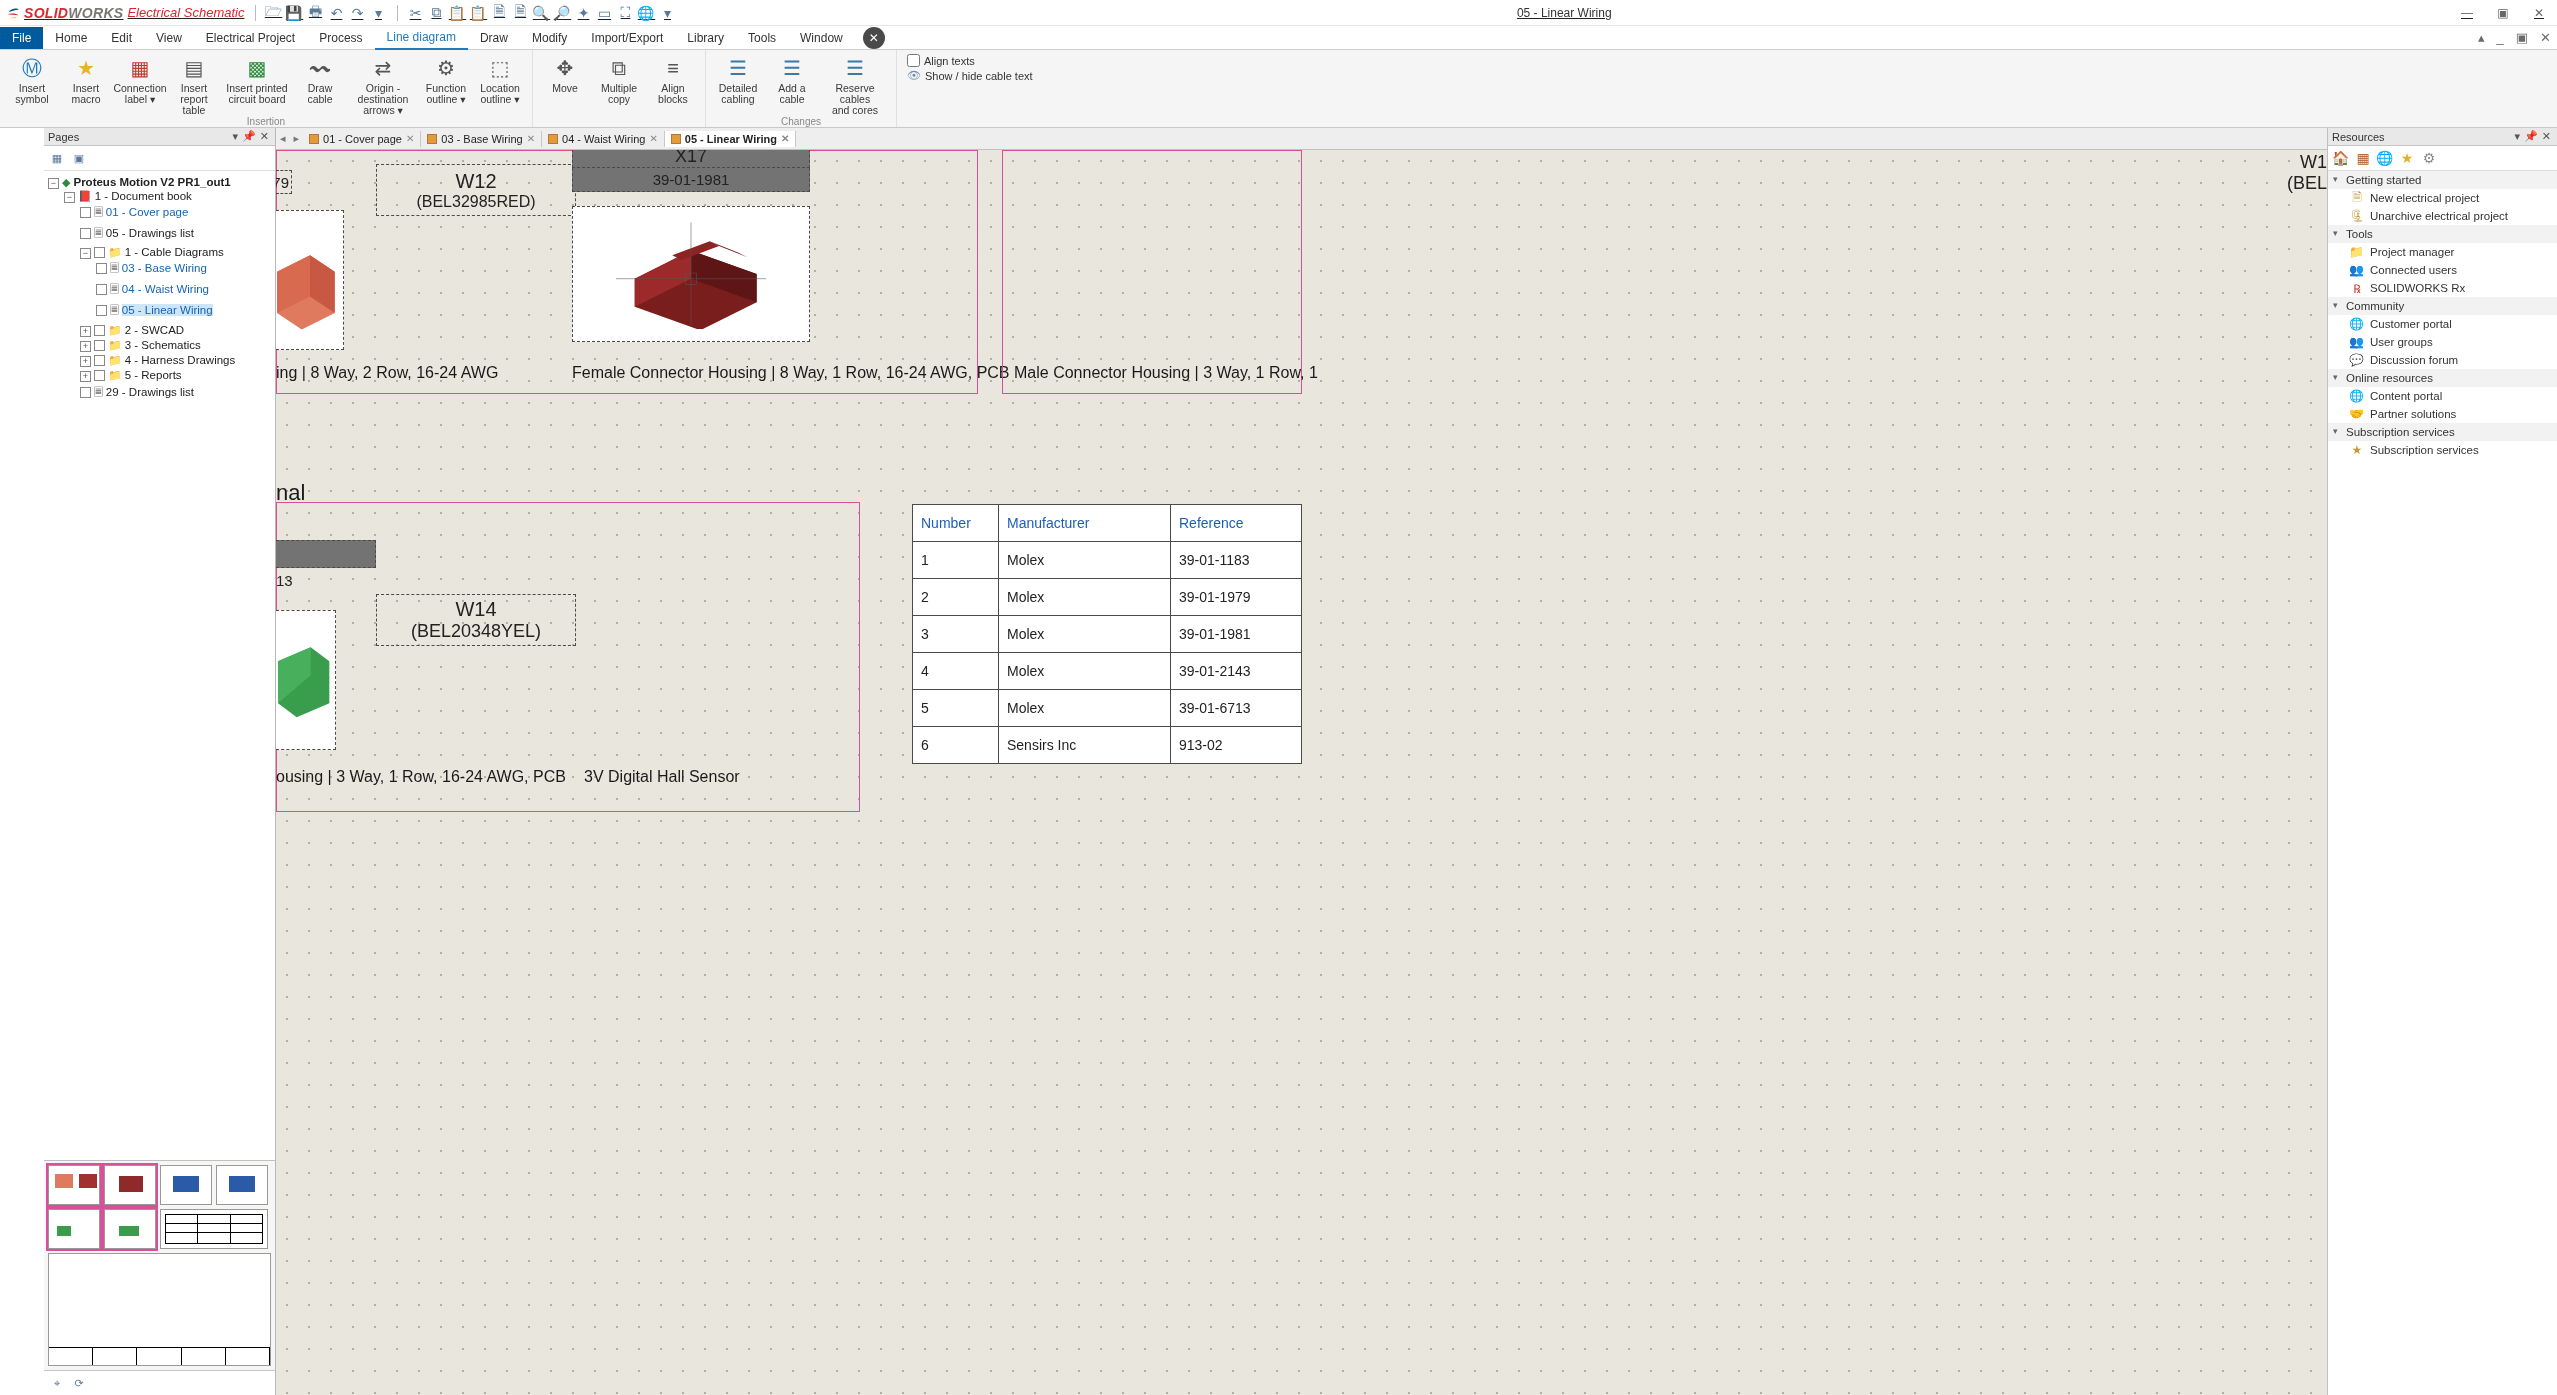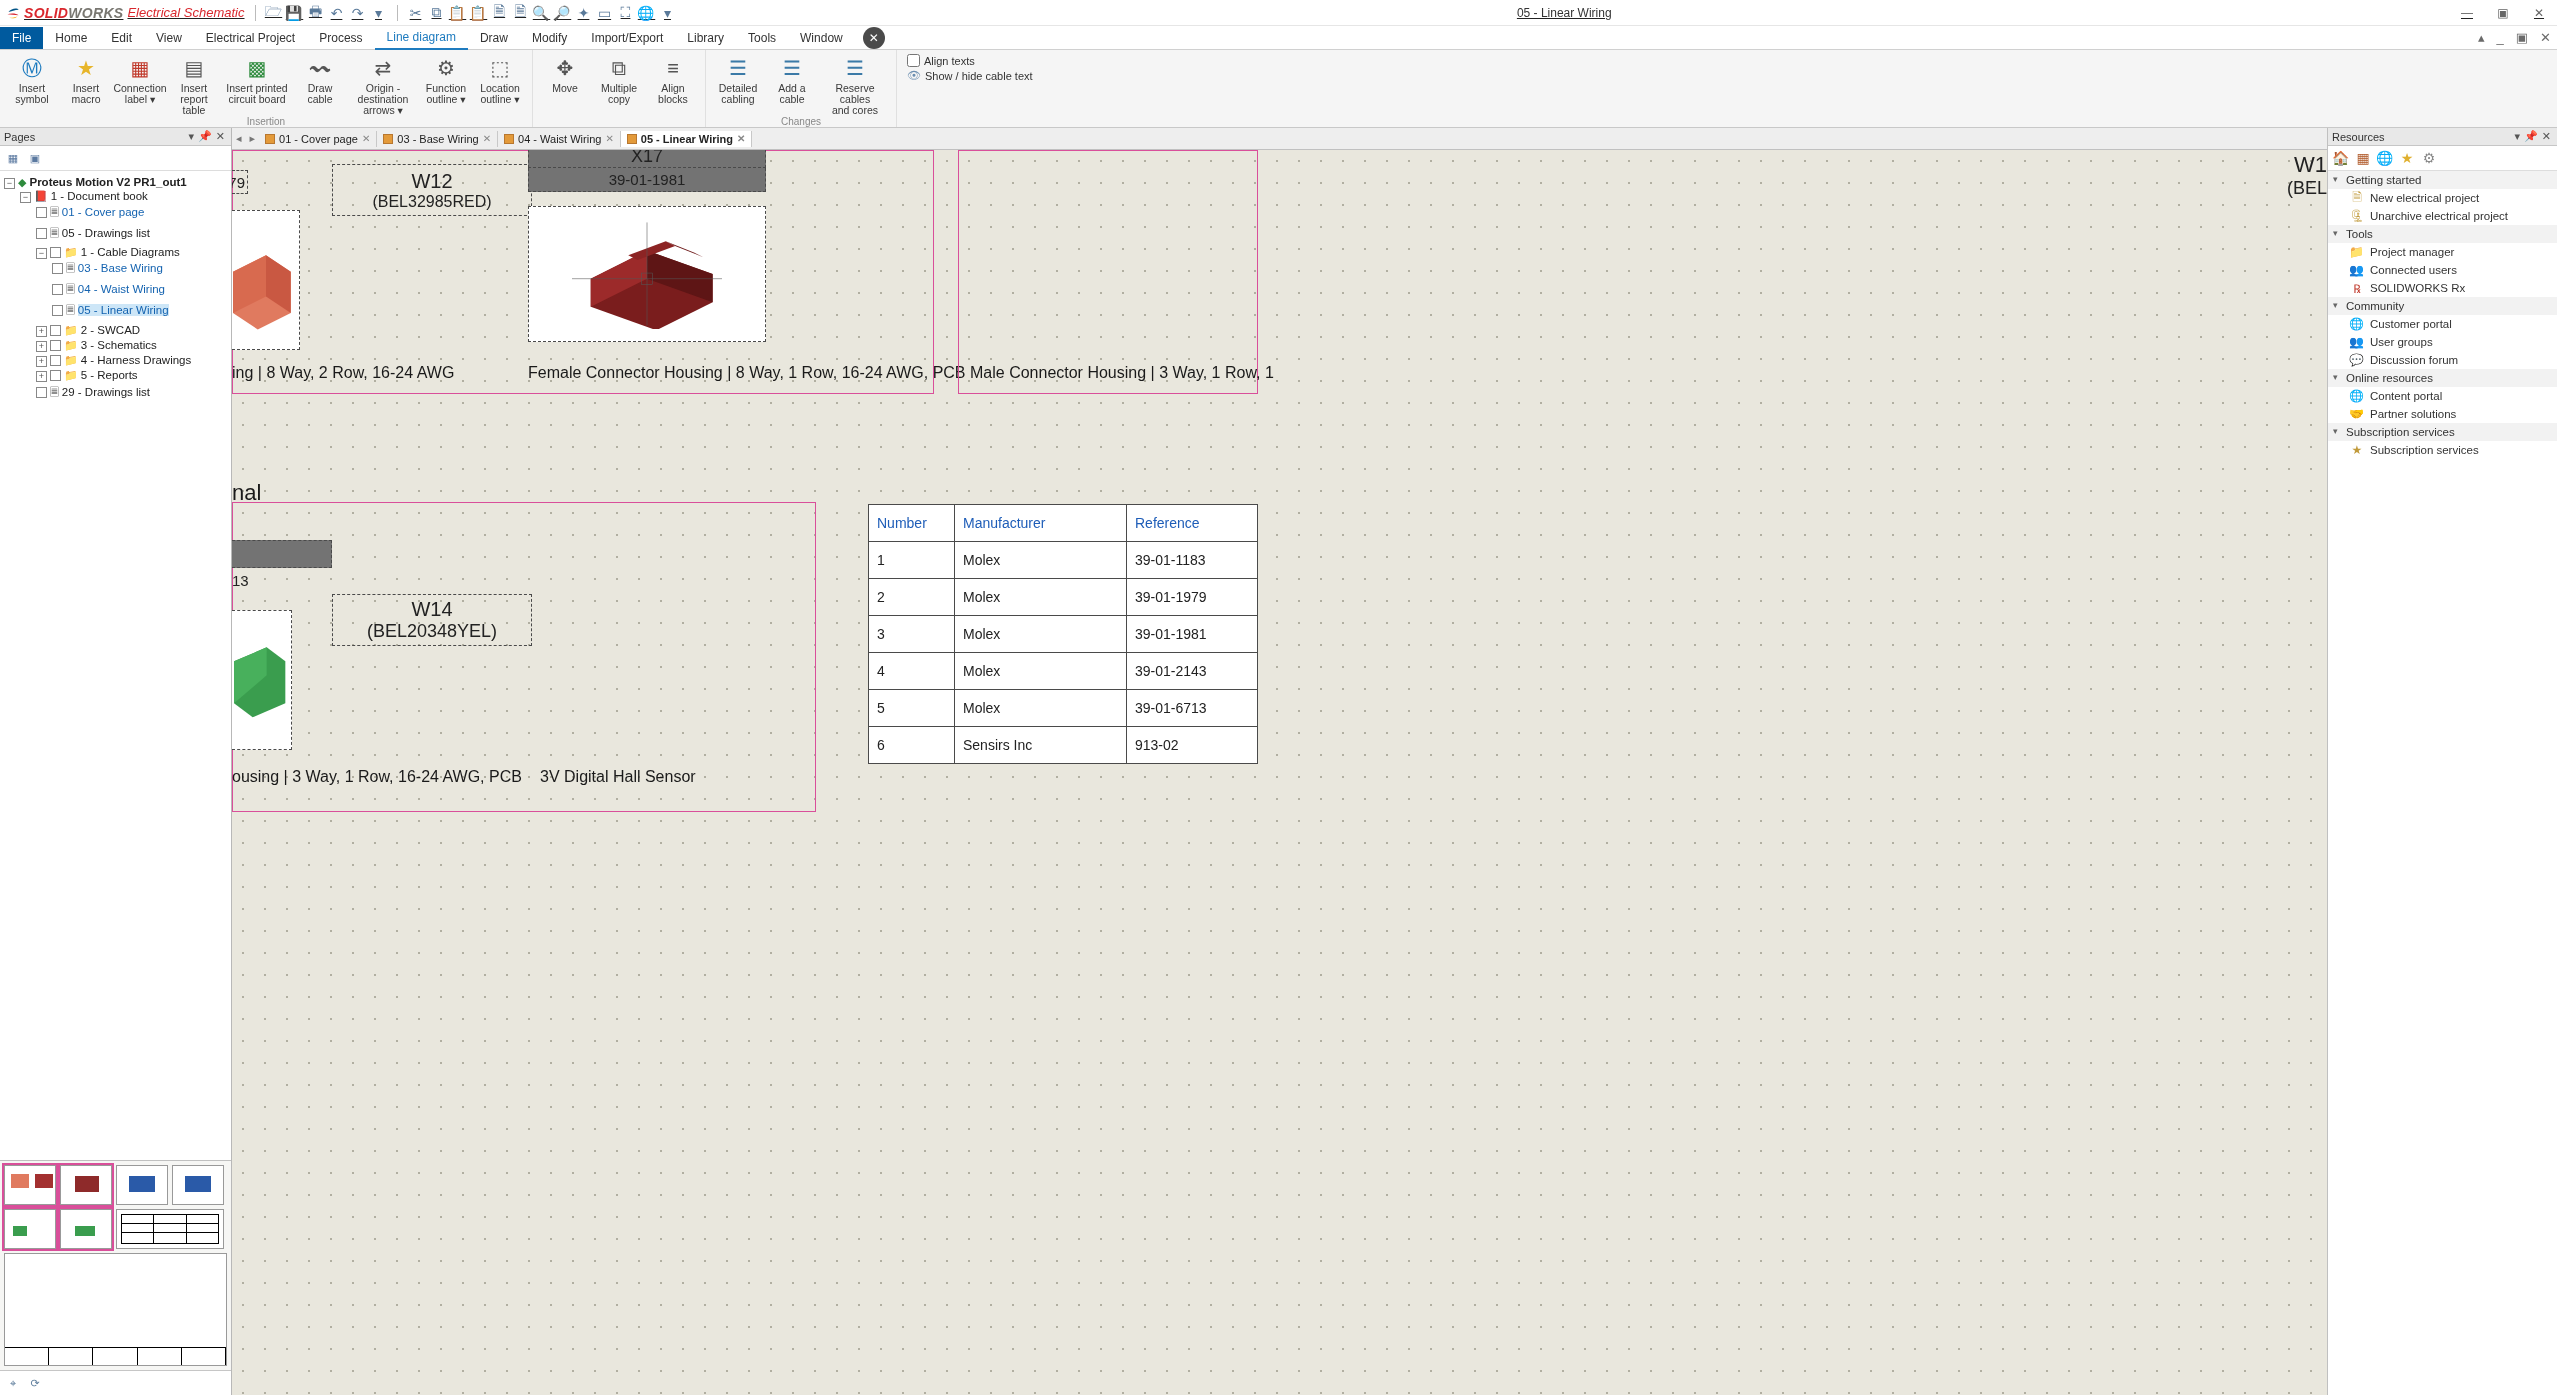--- a/index.html
+++ b/index.html
@@ -36,21 +36,21 @@
 .ribbtn { display: flex; flex-direction: column; align-items: center; width: 52px; padding: 2px 2px 0; cursor: pointer; text-align: center; line-height: 11px; font-size: 10.5px; color: #3a3a3a; }
 .ribbtn.wide { width: 70px; }
 .ribbtn .ico { width: 28px; height: 28px; display: flex; align-items: center; justify-content: center; font-size: 20px; margin-bottom: 1px; }
 .ribbtn .cap { white-space: pre-line; }
 .ribgroup .gname { font-size: 10px; color: #888; margin-top: auto; padding-bottom: 2px; }
 .ribside { display: flex; flex-direction: column; gap: 2px; justify-content: center; padding: 4px 10px; font-size: 11px; color: #333; }
 .ribside label { display: flex; align-items: center; gap: 4px; cursor: pointer; }
 .circle-close { position: absolute; right: 0; top: -22px; width: 22px; height: 22px; border-radius: 50%; background: #4a4a4a; color: #fff; display: flex; align-items: center; justify-content: center; font-size: 12px; cursor: pointer; }
 
 
-.work { flex: 1; display: flex; min-height: 0; }
+.work { flex: 1; display: flex; min-height: 0; margin-left: 44px; }
 .leftpanel { width: 232px; display: flex; flex-direction: column; border-right: 1px solid #b8b8b8; background: #fff; }
 .panel-hdr { display: flex; align-items: center; justify-content: space-between; background: #e8e8e8; border-bottom: 1px solid #c6c6c6; padding: 2px 4px; font-size: 11px; color: #333; }
 .panel-hdr .hbtns span { font-size: 11px; color: #555; cursor: pointer; padding: 0 2px; }
 .panel-tool { display: flex; gap: 4px; padding: 3px 4px; border-bottom: 1px solid #ddd; }
 .panel-tool span { width: 18px; height: 18px; display: inline-flex; align-items: center; justify-content: center; color: #5b79a0; cursor: pointer; }
 .tree { flex: 1 1 50%; overflow: auto; padding: 4px 2px; font-size: 11.5px; }
 .tree ul { list-style: none; padding-left: 16px; }
 .tree > ul { padding-left: 2px; }
 .tree li { white-space: nowrap; padding: 1px 0; }
 .tree .exp { display:inline-block; width:11px; height:11px; border:1px solid #888; font-size:9px; line-height:9px; text-align:center; margin-right:3px; cursor:pointer; color:#555; background:#fff; }
@@ -438,21 +438,21 @@
               <line x1="0" y1="60" x2="160" y2="60" stroke="#555" stroke-width="0.6"></line>
               <rect x="74" y="54" width="12" height="12" fill="none" stroke="#555" stroke-width="0.6"></rect>
             </svg>
           </div>
         </div>
         <div class="captxt" style="left:296px; top:214px;">Female Connector Housing | 8 Way, 1 Row, 16-24 AWG, PCB</div>
 
         <div class="group-outline" style="left:726px; top:0; width:300px; height:244px;"></div>
         <div class="captxt" style="left:738px; top:214px;">Male Connector Housing | 3 Way, 1 Row, 1</div>
         <div style="position:absolute; right:0; top:2px; width:40px; text-align:right;">
-          <div class="lbl" style="font-size:22px;">W1</div>
+          <div class="lbl" style="font-size:18px;">W1</div>
           <div class="lbl" style="font-size:18px;">(BEL284</div>
         </div>
 
         <div class="captxt" style="left:0; top:330px; font-size:22px;">nal</div>
 
         <div class="group-outline" style="left:0; top:352px; width:584px; height:310px;"></div>
 
         <div class="cell" style="position:absolute; left:0; top:390px; width:100px; height:28px; border-left:none;"></div>
         <div style="position:absolute; left:0; top:422px; width:16px; font-size:15px;">13</div>
         <div class="partimg" style="position:absolute; left:0; top:460px; width:60px; height:140px; border-left:none;">

